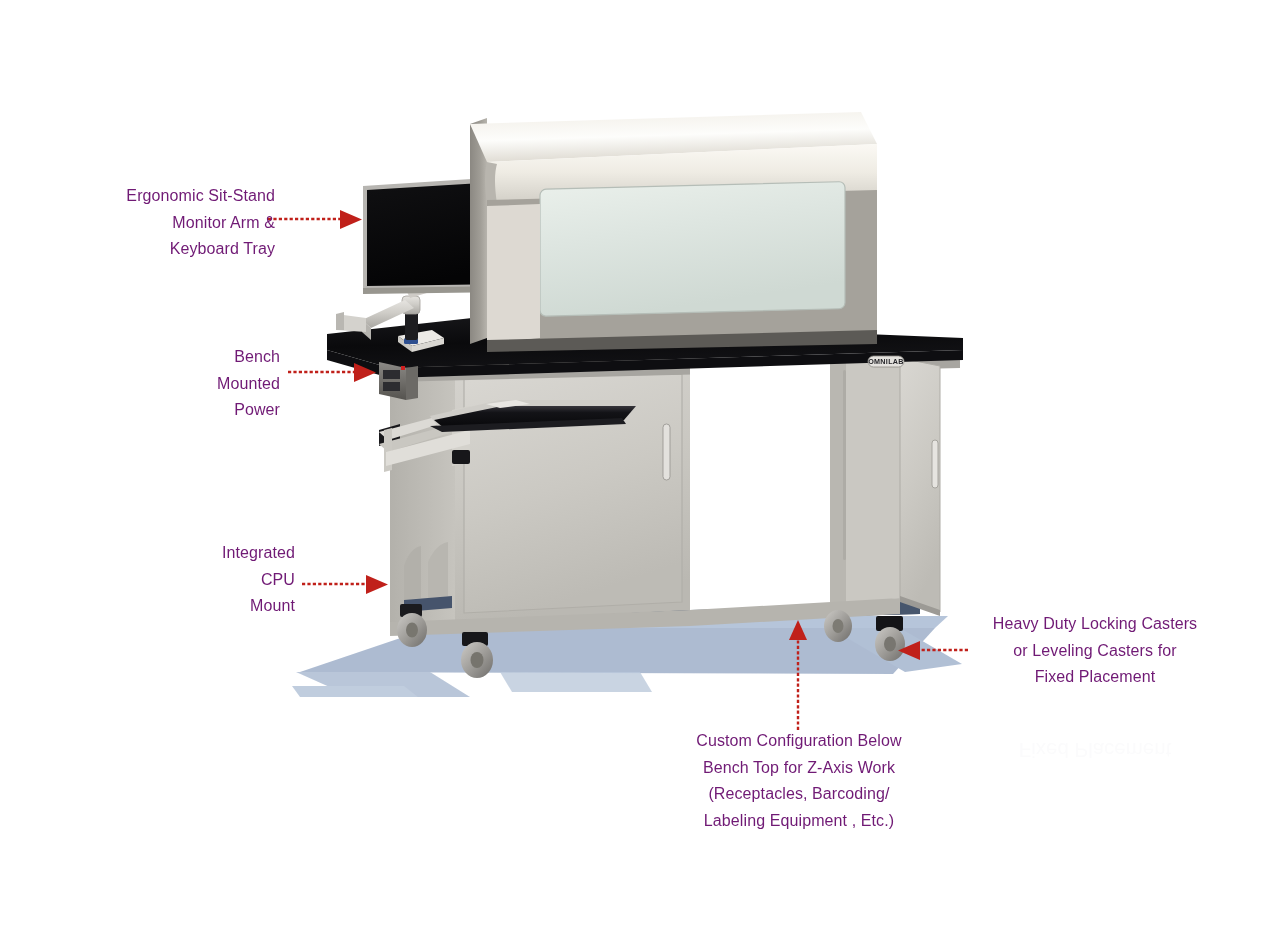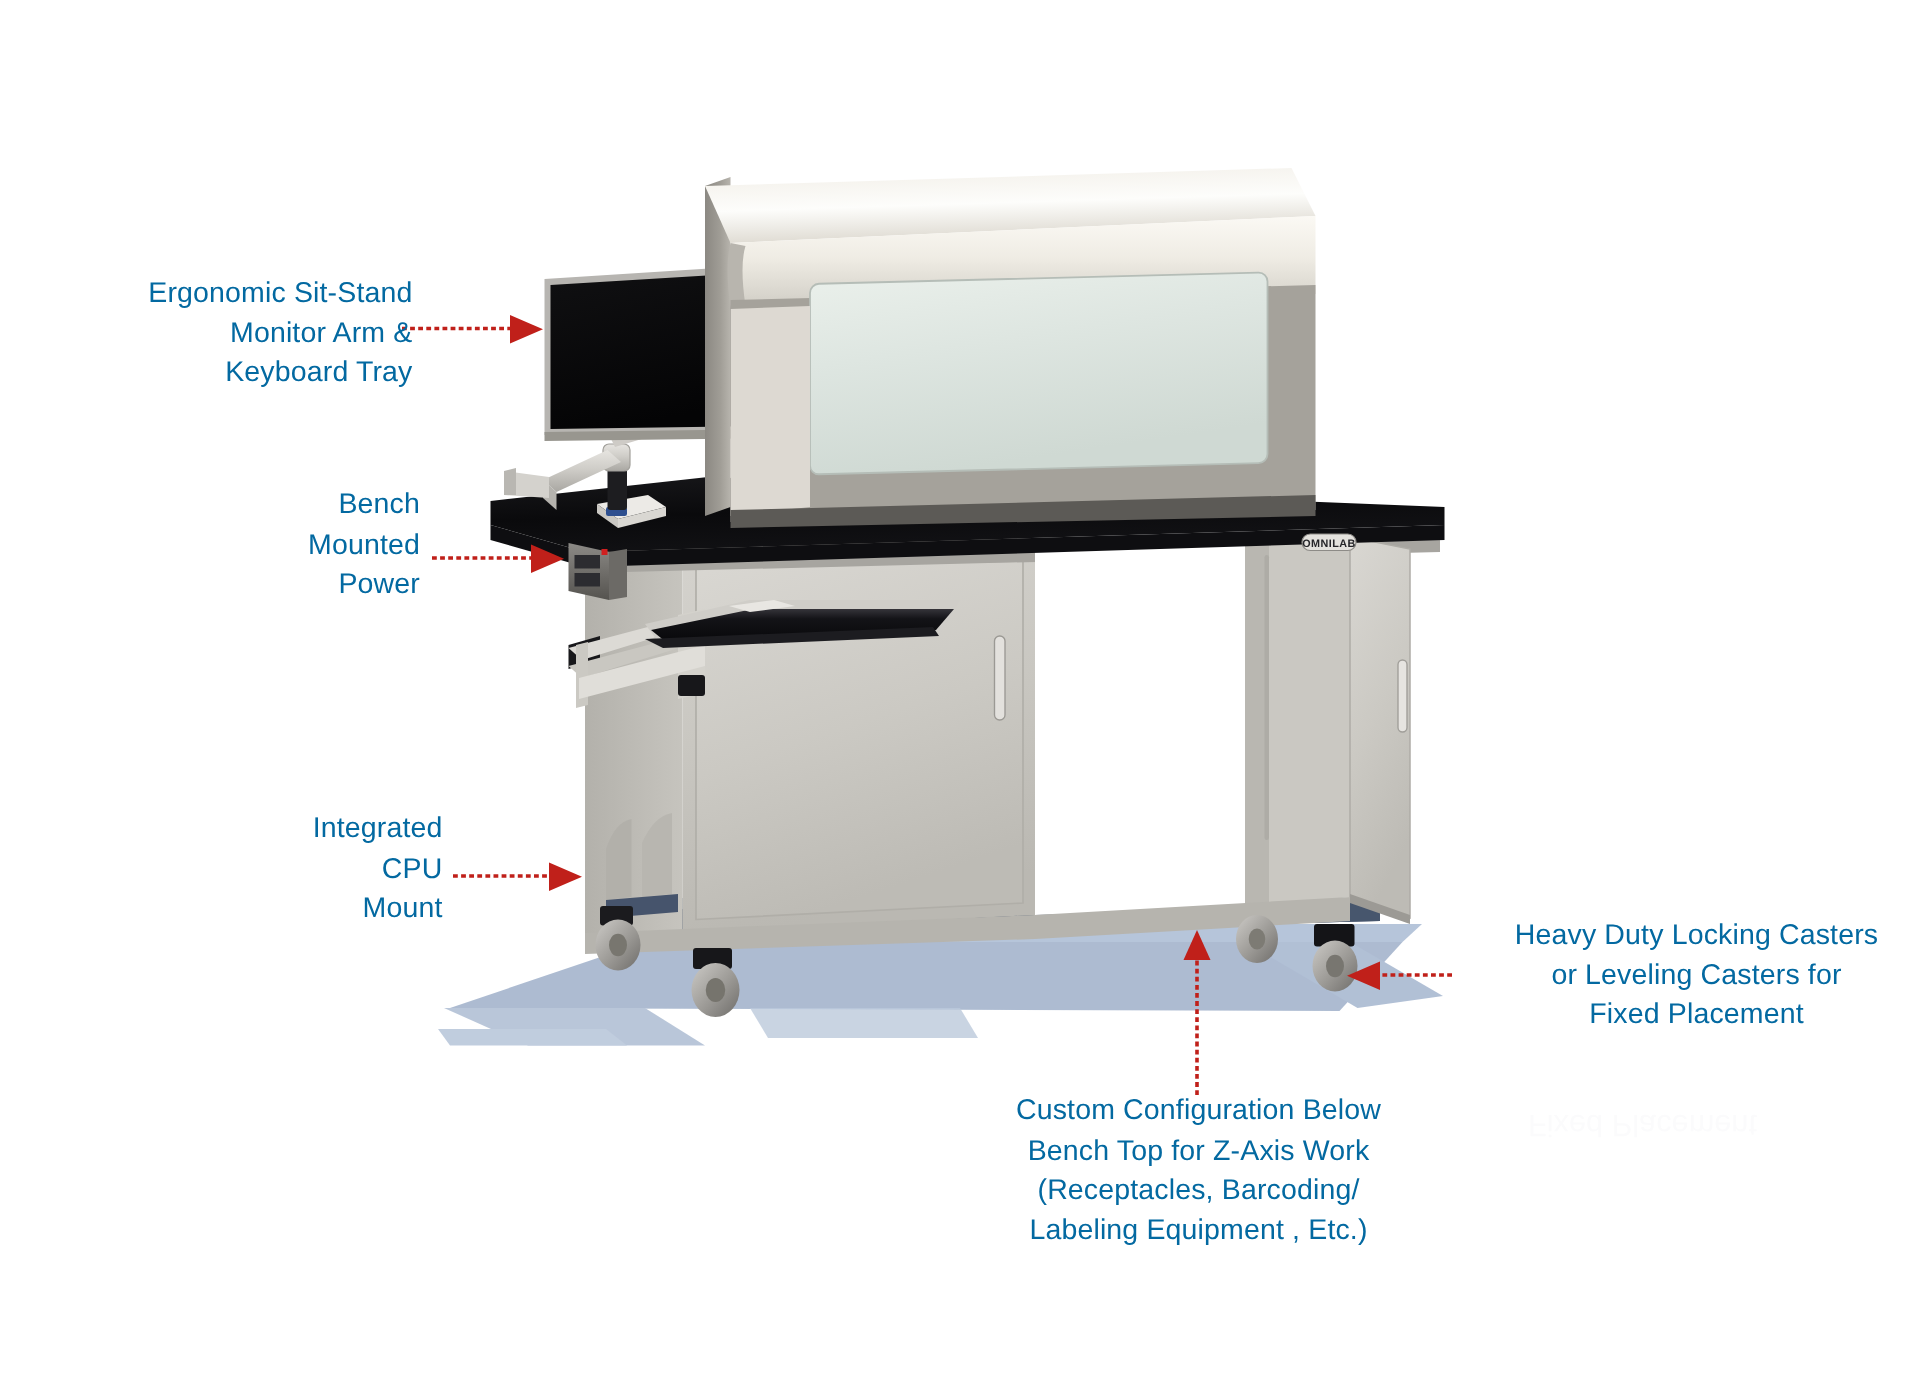--- a/index.html
+++ b/index.html
@@ -21,23 +21,23 @@
   }
   .svg-layer {
     position: absolute;
     left: 0;
     top: 0;
     width: 1280px;
     height: 926px;
   }
   .callout {
     position: absolute;
-    font-size: 19px;
+    font-size: 16px;
     line-height: 26.5px;
-    color: #0369a1;
+    color: #701a75;
     letter-spacing: 0.1px;
     white-space: pre-line;
   }
   .callout.right-align { text-align: right; }
   .callout.center-align { text-align: center; }
   .ghost-text {
     position: absolute;
     font-size: 20.5px;
     line-height: 26.5px;
     color: #fbfbfc;
@@ -272,29 +272,29 @@
 
       <line x1="798" y1="730" x2="798" y2="640"></line>
       <polygon points="789,640 798,620 807,640" stroke="none"></polygon>
     </g>
   </svg>
 
   <div class="callout right-align" style="left:60px; top:183px; width:215px;">Ergonomic Sit-Stand
 Monitor Arm &amp;
 Keyboard Tray</div>
 
-  <div class="callout right-align" style="left:80px; top:324px; width:200px;">Bench
+  <div class="callout right-align" style="left:80px; top:344px; width:200px;">Bench
 Mounted
 Power</div>
 
   <div class="callout right-align" style="left:90px; top:540px; width:205px;">Integrated
 CPU
 Mount</div>
 
-  <div class="callout center-align" style="left:996px; top:611px; width:270px;">Heavy Duty Locking Casters
+  <div class="callout center-align" style="left:960px; top:611px; width:270px;">Heavy Duty Locking Casters
 or Leveling Casters for
 Fixed Placement</div>
 
   <div class="callout center-align" style="left:653px; top:728px; width:292px;">Custom Configuration Below
 Bench Top for Z-Axis Work
 (Receptacles, Barcoding/
 Labeling Equipment , Etc.)</div>
 
   <div class="ghost-text" style="left:1000px; top:736px; width:190px;">Fixed Placement</div>
 

